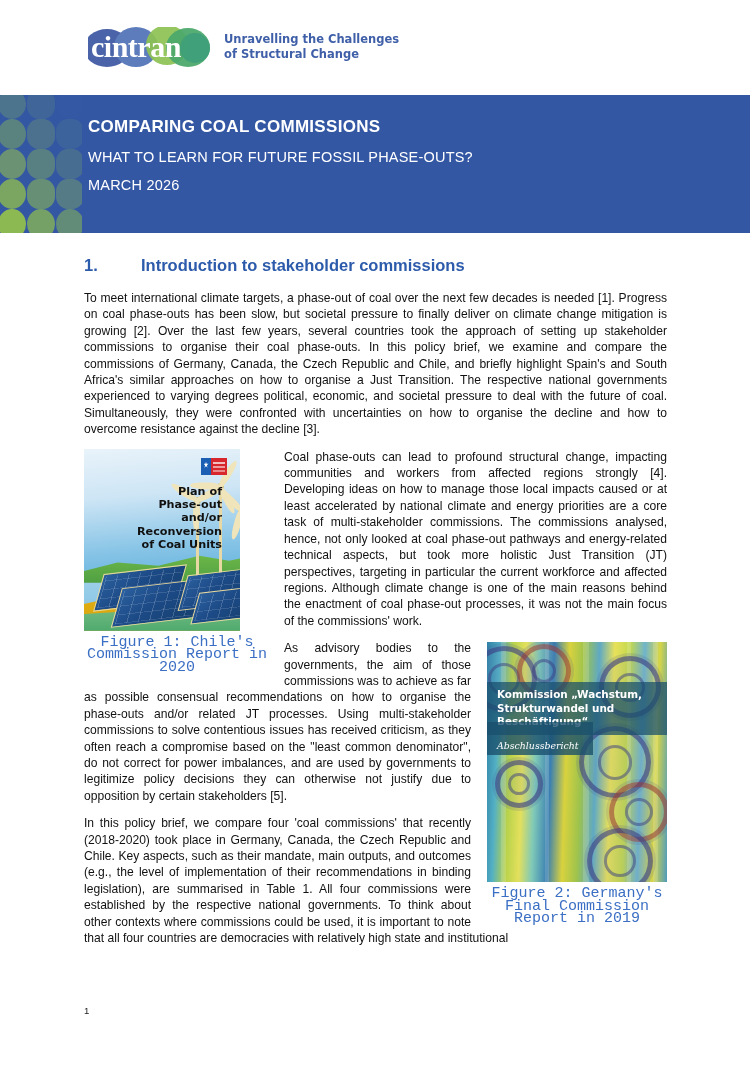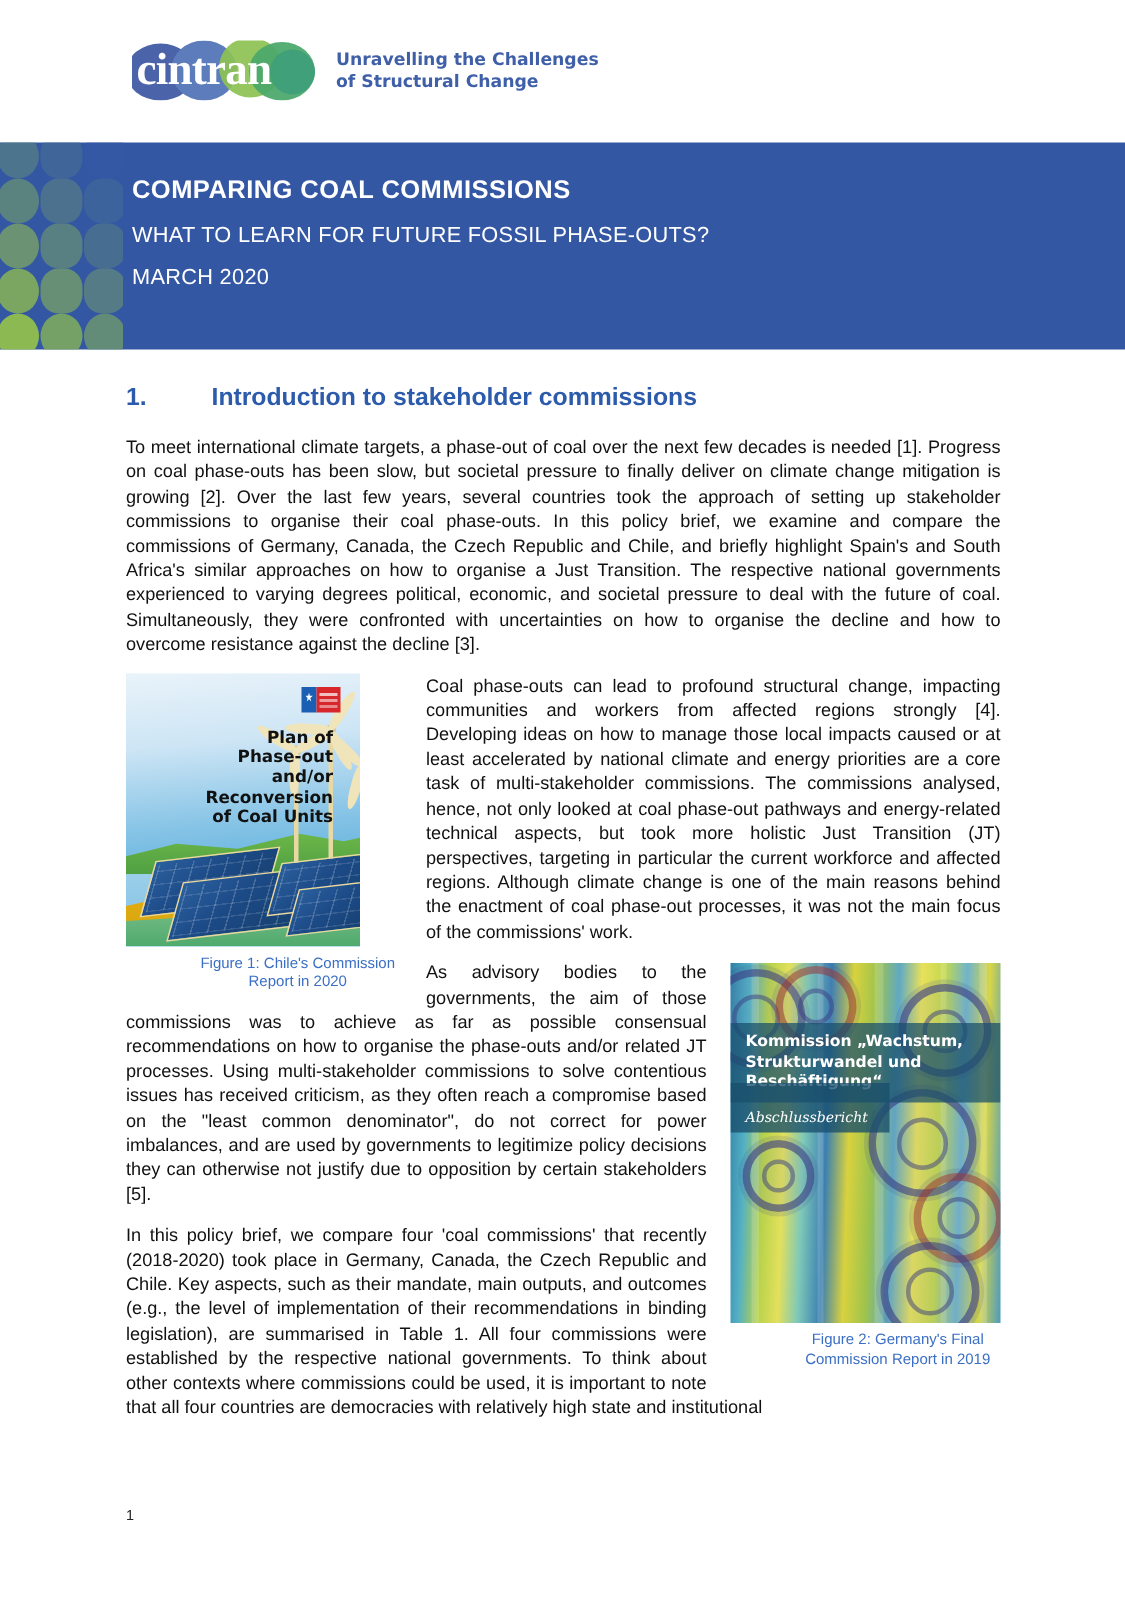--- a/index.html
+++ b/index.html
@@ -234,26 +234,25 @@
   }
   .chile-logo .cl-red { flex:1; background:#d8272c; position:relative; }
   .chile-logo .cl-red::after {
     content:"";
     position:absolute; left:2px; top:4px; right:2px; height:2px;
     background: rgba(255,255,255,.7);
     box-shadow: 0 4px 0 rgba(255,255,255,.55), 0 8px 0 rgba(255,255,255,.45);
   }
   .fig-caption {
     color: #3b6fc4;
-    font-size: 10px;
+    font-size: 15px;
     line-height: 12.5px;
     text-align: center;
     margin-top: 6px;
-    font-family: Liberation Sans, sans-serif;
-    margin-left: 43px;
+    font-family: Liberation Mono, monospace;
   }
 
   
   .fig2 {
     float: right;
     width: 180px;
     margin: 2px 0 4px 16px;
   }
   .fig2-img {
     position: relative;
@@ -361,21 +360,21 @@
         <span class="deco-cell" style="left: -2px; top: 84px; background: rgb(135, 180, 86); border-radius: 50%; opacity: 0.85;"></span>
         <span class="deco-cell" style="left: 27px; top: 84px; background: rgb(116, 159, 104); border-radius: 42%; opacity: 0.78;"></span>
         <span class="deco-cell" style="left: 56px; top: 84px; background: rgb(98, 139, 121); border-radius: 42%; opacity: 0.71;"></span>
         <span class="deco-cell" style="left: -2px; top: 114px; background: rgb(150, 196, 72); border-radius: 50%; opacity: 0.9;"></span>
         <span class="deco-cell" style="left: 27px; top: 114px; background: rgb(131, 176, 89); border-radius: 50%; opacity: 0.83;"></span>
         <span class="deco-cell" style="left: 56px; top: 114px; background: rgb(113, 156, 107); border-radius: 50%; opacity: 0.77;"></span>
       </div>
     <div class="banner-text">
       <div class="banner-title">COMPARING COAL COMMISSIONS</div>
       <div class="banner-sub">WHAT TO LEARN FOR FUTURE FOSSIL PHASE-OUTS?</div>
-      <div class="banner-date">MARCH 2020</div>
+      <div class="banner-date">MARCH 2026</div>
     </div>
   </div>
 
   <div class="content clearfix">
 
     <h1 class="section-head">
       <span class="num">1.</span>
       <span class="htext">
         <span>Introduction to stakeholder commissions</span><br>
       </span>

